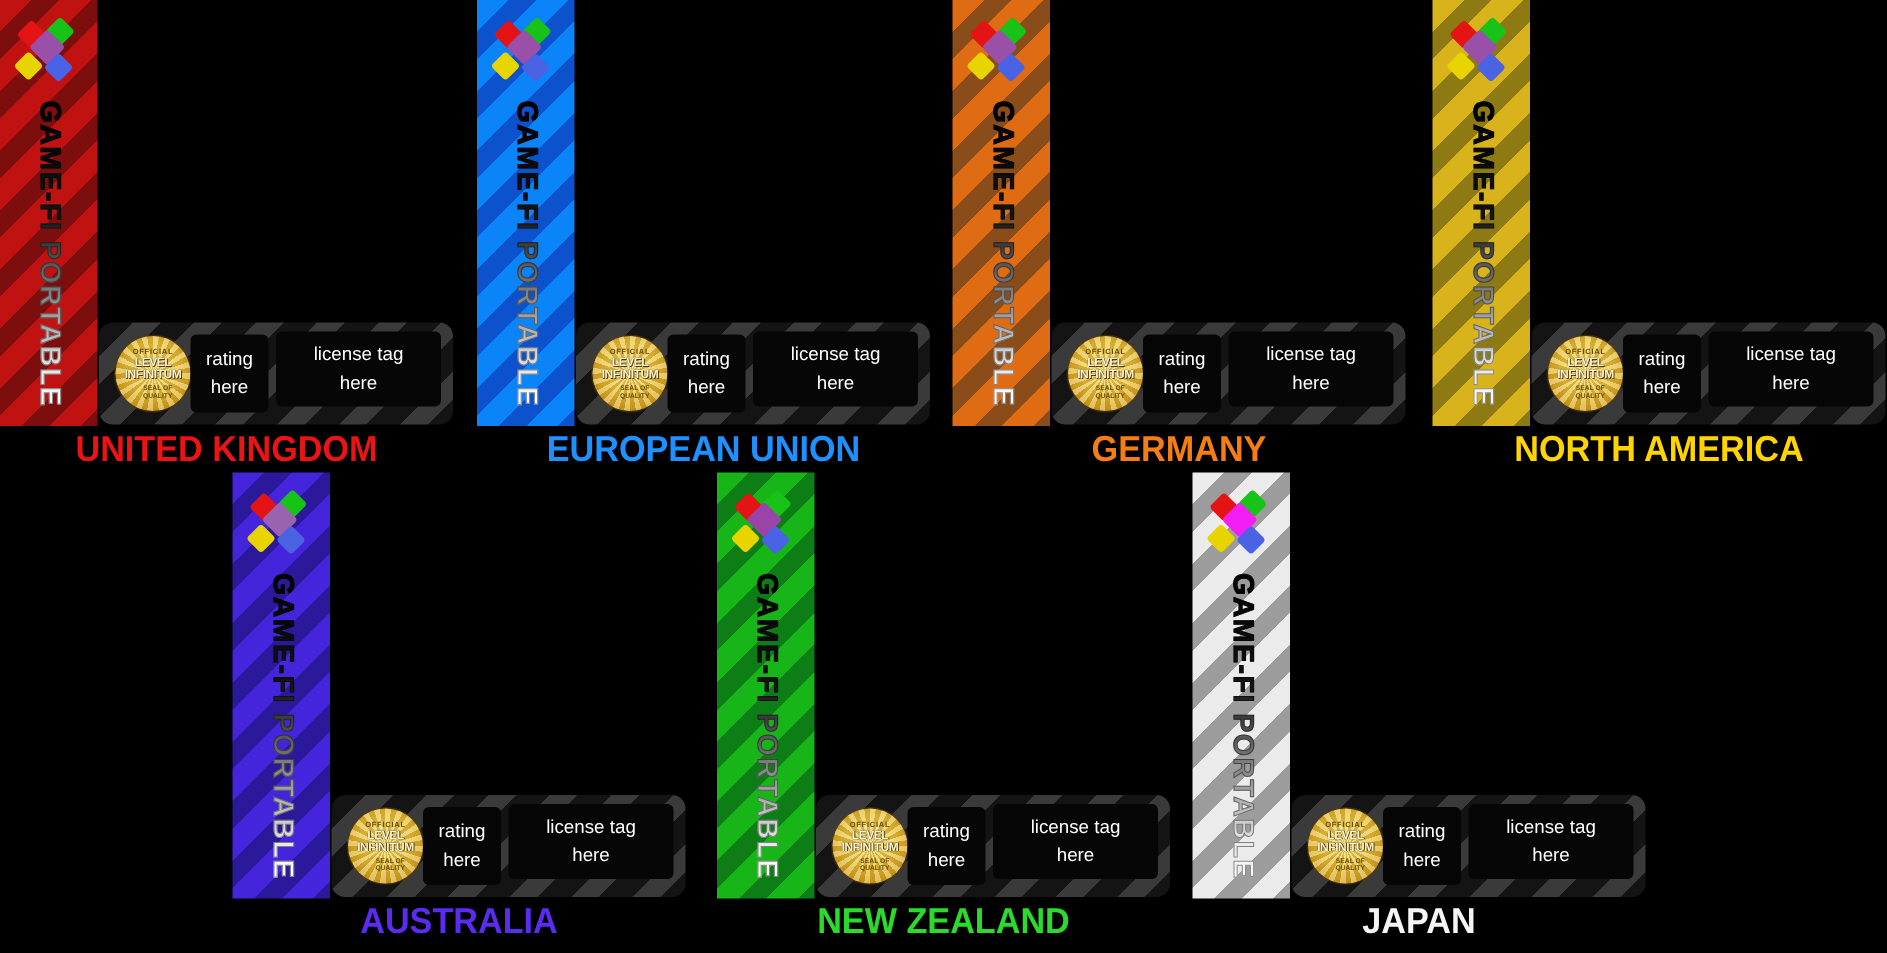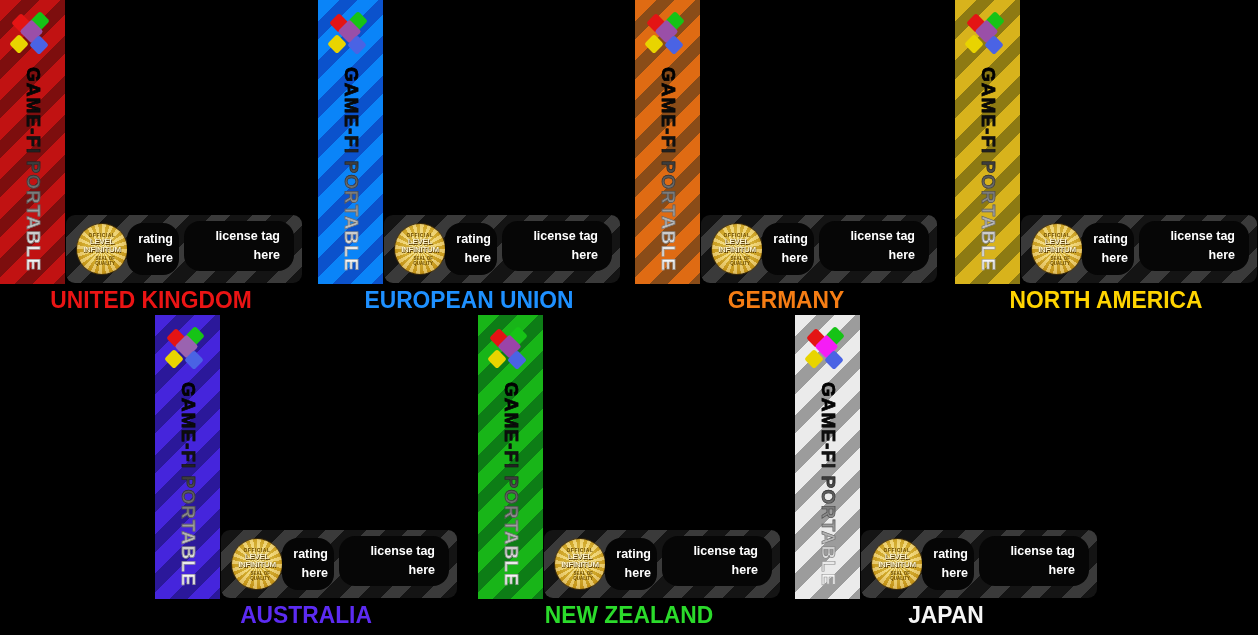--- a/index.html
+++ b/index.html
@@ -57,23 +57,23 @@
     content:"";position:absolute;inset:-4px;
     background:repeating-conic-gradient(rgba(255,255,255,0.30) 0 9deg,rgba(130,85,0,0.22) 9deg 18deg);
   }
   .badge > span{position:relative;display:block}
   .badge-official{font-size:5px;font-weight:700;color:#6b4b00;letter-spacing:0.5px}
   .badge-name{font-size:8px;font-weight:800;line-height:1.05;letter-spacing:-0.3px;
     color:#fff6cf;text-shadow:0 0 1px #4b3200,0.6px 0.6px 0 #5a3c00}
   .badge-seal{font-size:4.5px;font-weight:700;color:#6b4b00;width:26px;line-height:1.2;margin-top:1px}
 
   .ph-box{
-    position:absolute;background:#060606;border-radius:16px;
-    display:flex;align-items:center;justify-content:center;text-align:right;
-    color:#fff;font-weight:700;font-size:12.5px;line-height:1.5;
+    position:absolute;background:#060606;border-radius:4px;
+    display:flex;align-items:center;justify-content:center;text-align:center;
+    color:#fff;font-weight:400;font-size:12.5px;line-height:1.5;
   }
   .rating-box{left:61px;top:8px;width:52px;height:52px;padding:0 6px;box-sizing:border-box}
   .license-box{left:118px;top:6px;width:110px;height:50px;padding:0 14px;box-sizing:border-box}
 
   
   .region-label{
     position:absolute;left:0;top:286px;width:100%;text-align:center;
     font-size:24px;font-weight:800;white-space:nowrap;
     color:var(--label);transform:scaleX(0.95);
     text-shadow:

